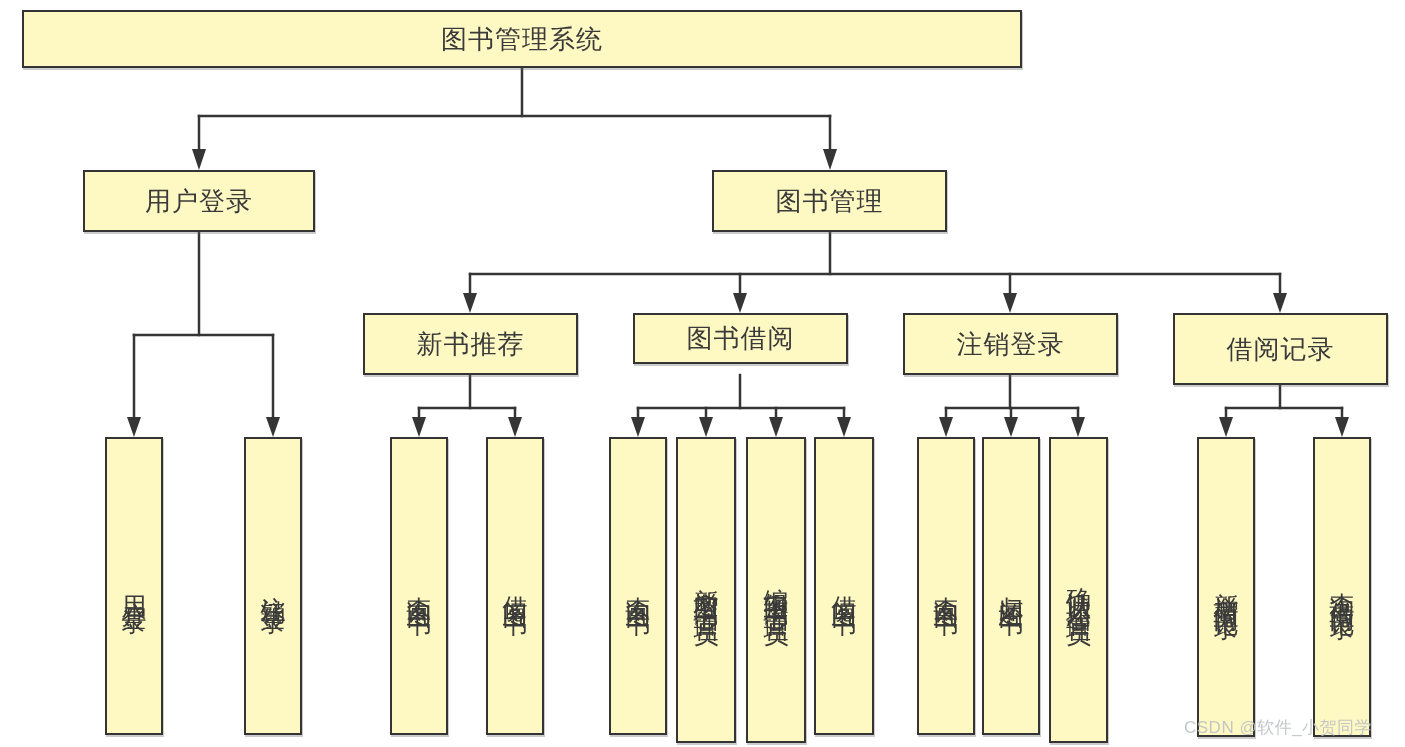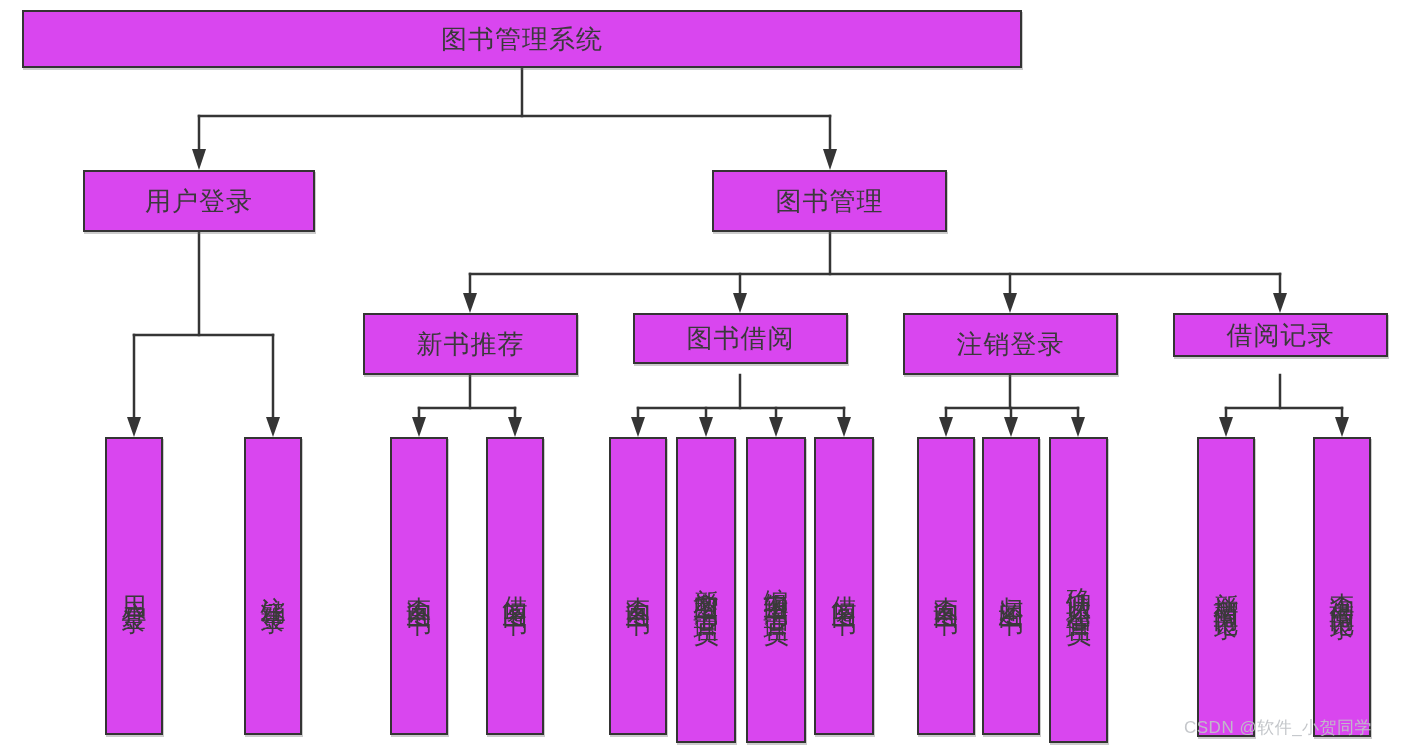--- a/index.html
+++ b/index.html
@@ -7,21 +7,21 @@
   #stage{
     position:relative;
     width:1405px;height:747px;
     background:#ffffff;
     overflow:hidden;
   }
   #connectors{position:absolute;left:0;top:0;z-index:1;}
   .node{
     position:absolute;
     box-sizing:border-box;
-    background:#d946ef;
+    background:#fef9c3;
     border:2px solid #343434;
     color:#3a3a3a;
     display:flex;
     align-items:center;
     justify-content:center;
     z-index:2;
     box-shadow:1px 2px 0 rgba(110,110,110,.35);
   }
   .hbox{
     font-size:26px;
@@ -117,21 +117,21 @@
   </svg>
 
   <div class="node hbox" style="left:22px;top:10px;width:1000px;height:58px">图书管理系统</div>
 
   <div class="node hbox" style="left:83px;top:170px;width:232px;height:62px">用户登录</div>
   <div class="node hbox" style="left:712px;top:170px;width:235px;height:62px">图书管理</div>
 
   <div class="node hbox" style="left:363px;top:313px;width:215px;height:62px">新书推荐</div>
   <div class="node hbox" style="left:633px;top:313px;width:215px;height:51px">图书借阅</div>
   <div class="node hbox" style="left:903px;top:313px;width:215px;height:62px">注销登录</div>
-  <div class="node hbox" style="left:1173px;top:313px;width:215px;height:44px">借阅记录</div>
+  <div class="node hbox" style="left:1173px;top:313px;width:215px;height:72px">借阅记录</div>
 
   <div class="node vbox" style="left:105px;top:437px;width:58px;height:298px">用户登录</div>
   <div class="node vbox" style="left:244px;top:437px;width:58px;height:298px">注销登录</div>
 
   <div class="node vbox" style="left:390px;top:437px;width:58px;height:298px">查询图书</div>
   <div class="node vbox" style="left:486px;top:437px;width:58px;height:298px">借阅图书</div>
 
   <div class="node vbox" style="left:609px;top:437px;width:58px;height:298px">查询图书</div>
   <div class="node vbox" style="left:676px;top:437px;width:60px;height:306px">新增图书（管理员）</div>
   <div class="node vbox" style="left:746px;top:437px;width:60px;height:306px">编辑图书（管理员）</div>

